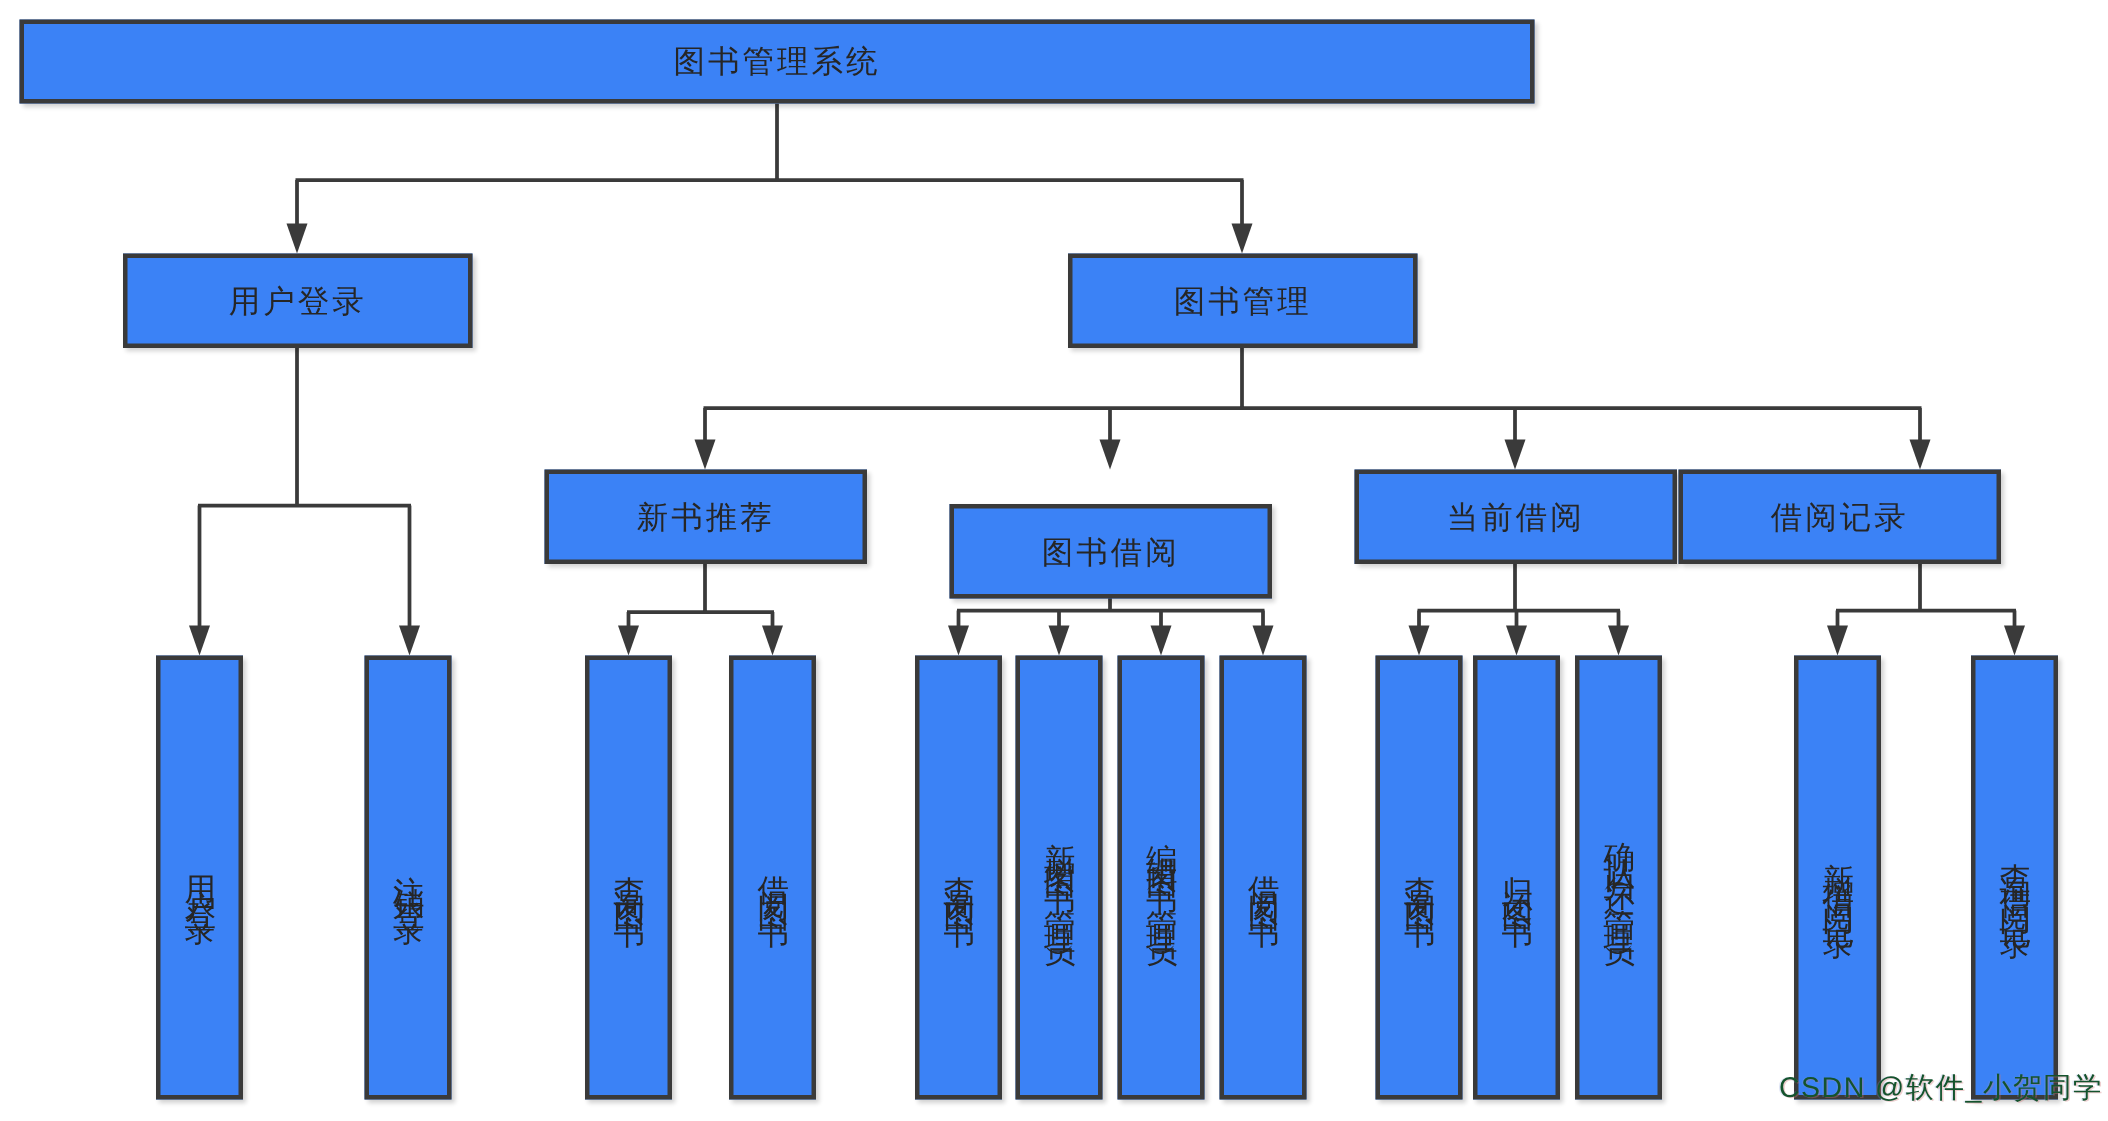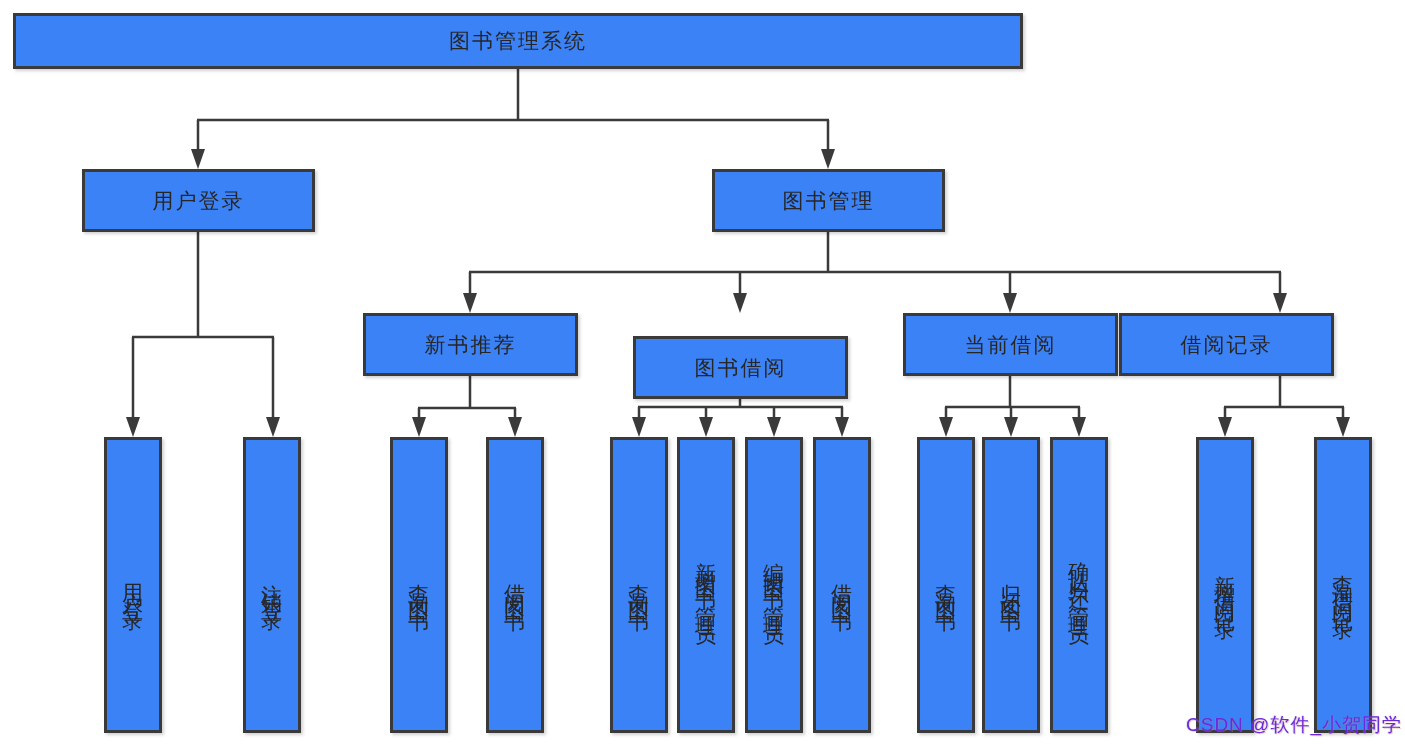--- a/index.html
+++ b/index.html
@@ -31,21 +31,21 @@
     font-size:21px;
     letter-spacing:9px;
     line-height:1.1;
     color:#262626;
   }
   .watermark{
     position:absolute;
     left:1186px;top:712px;
     font-size:19px;
     letter-spacing:1px;
-    color:#6d28d9;
+    color:#14532d;
     text-shadow:1px 1px 0 rgba(205,120,120,0.35), -1px 0 0 rgba(130,150,215,0.25);
     white-space:nowrap;
   }
 </style>
 </head>
 <body>
 
 <div class="stage">
 
   <svg class="wires" width="1405" height="747" viewBox="0 0 1405 747">

